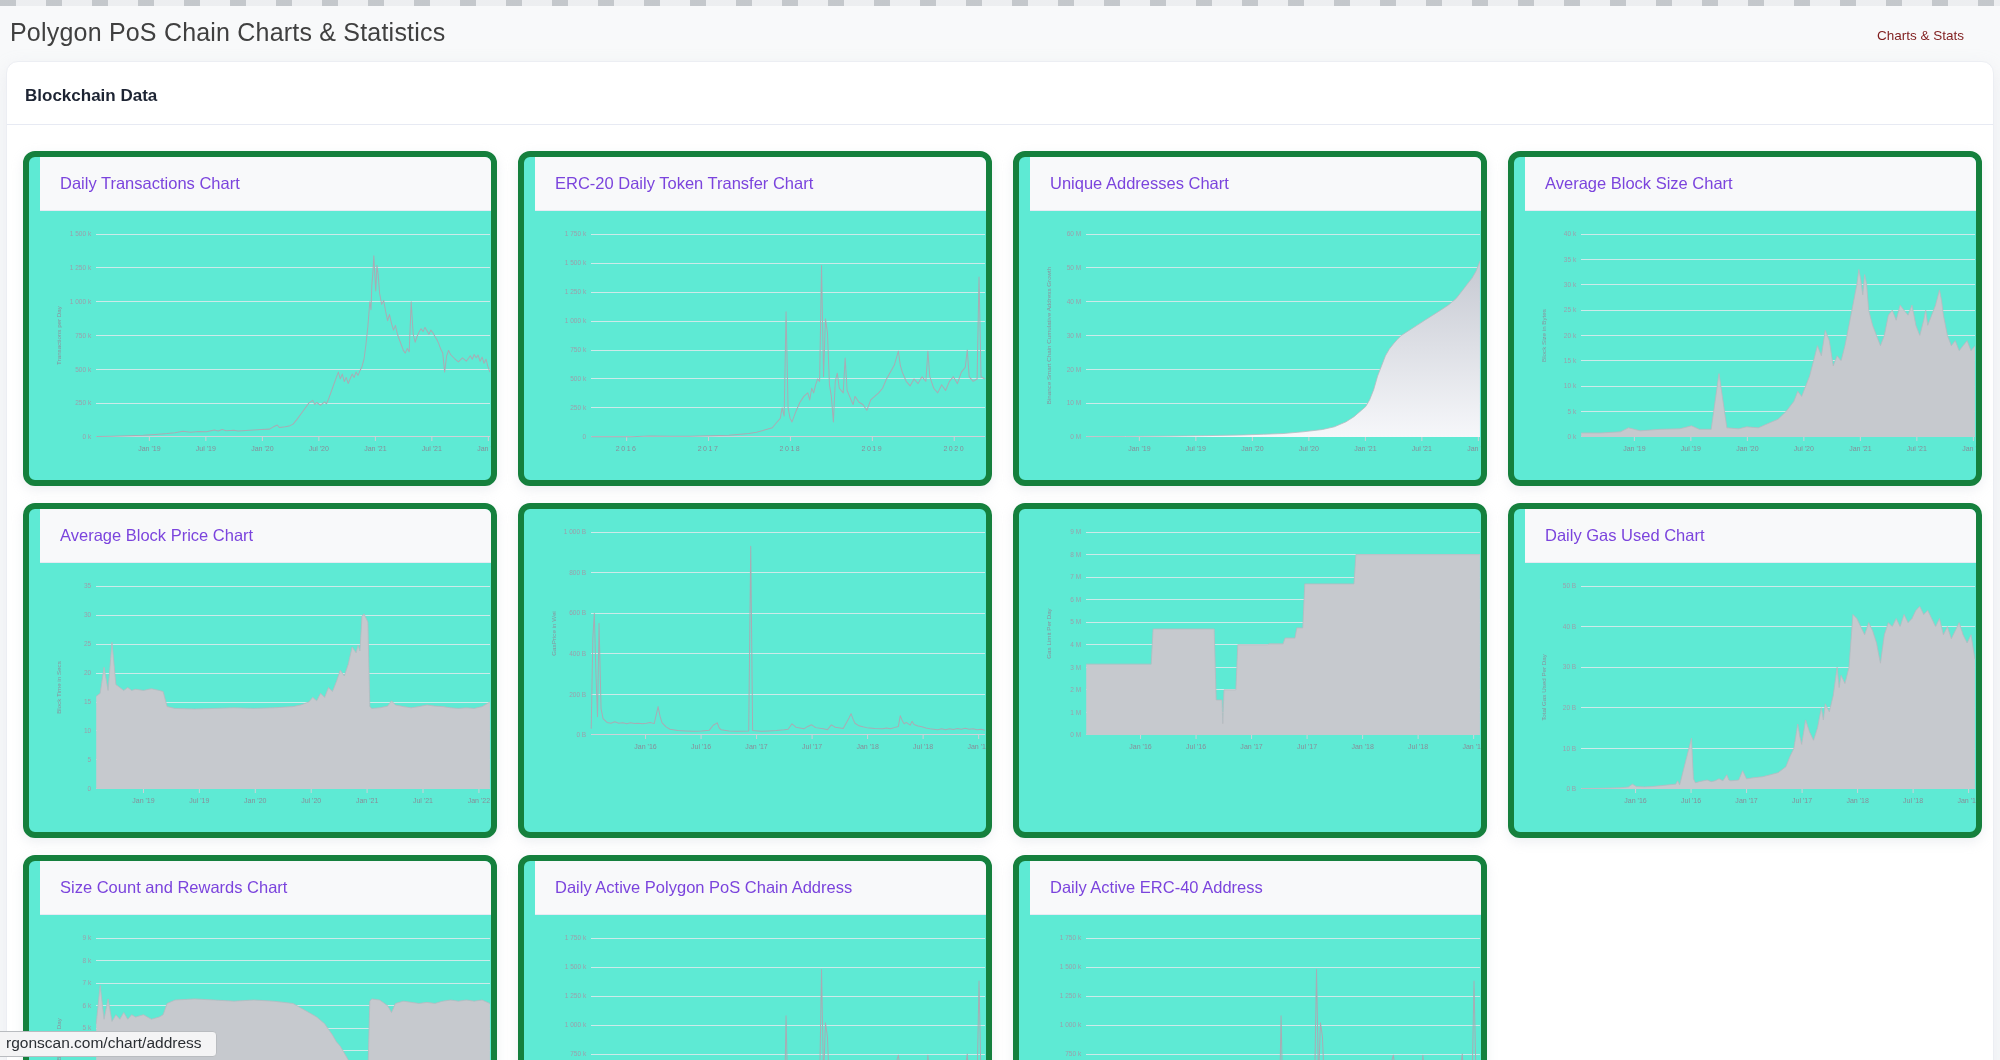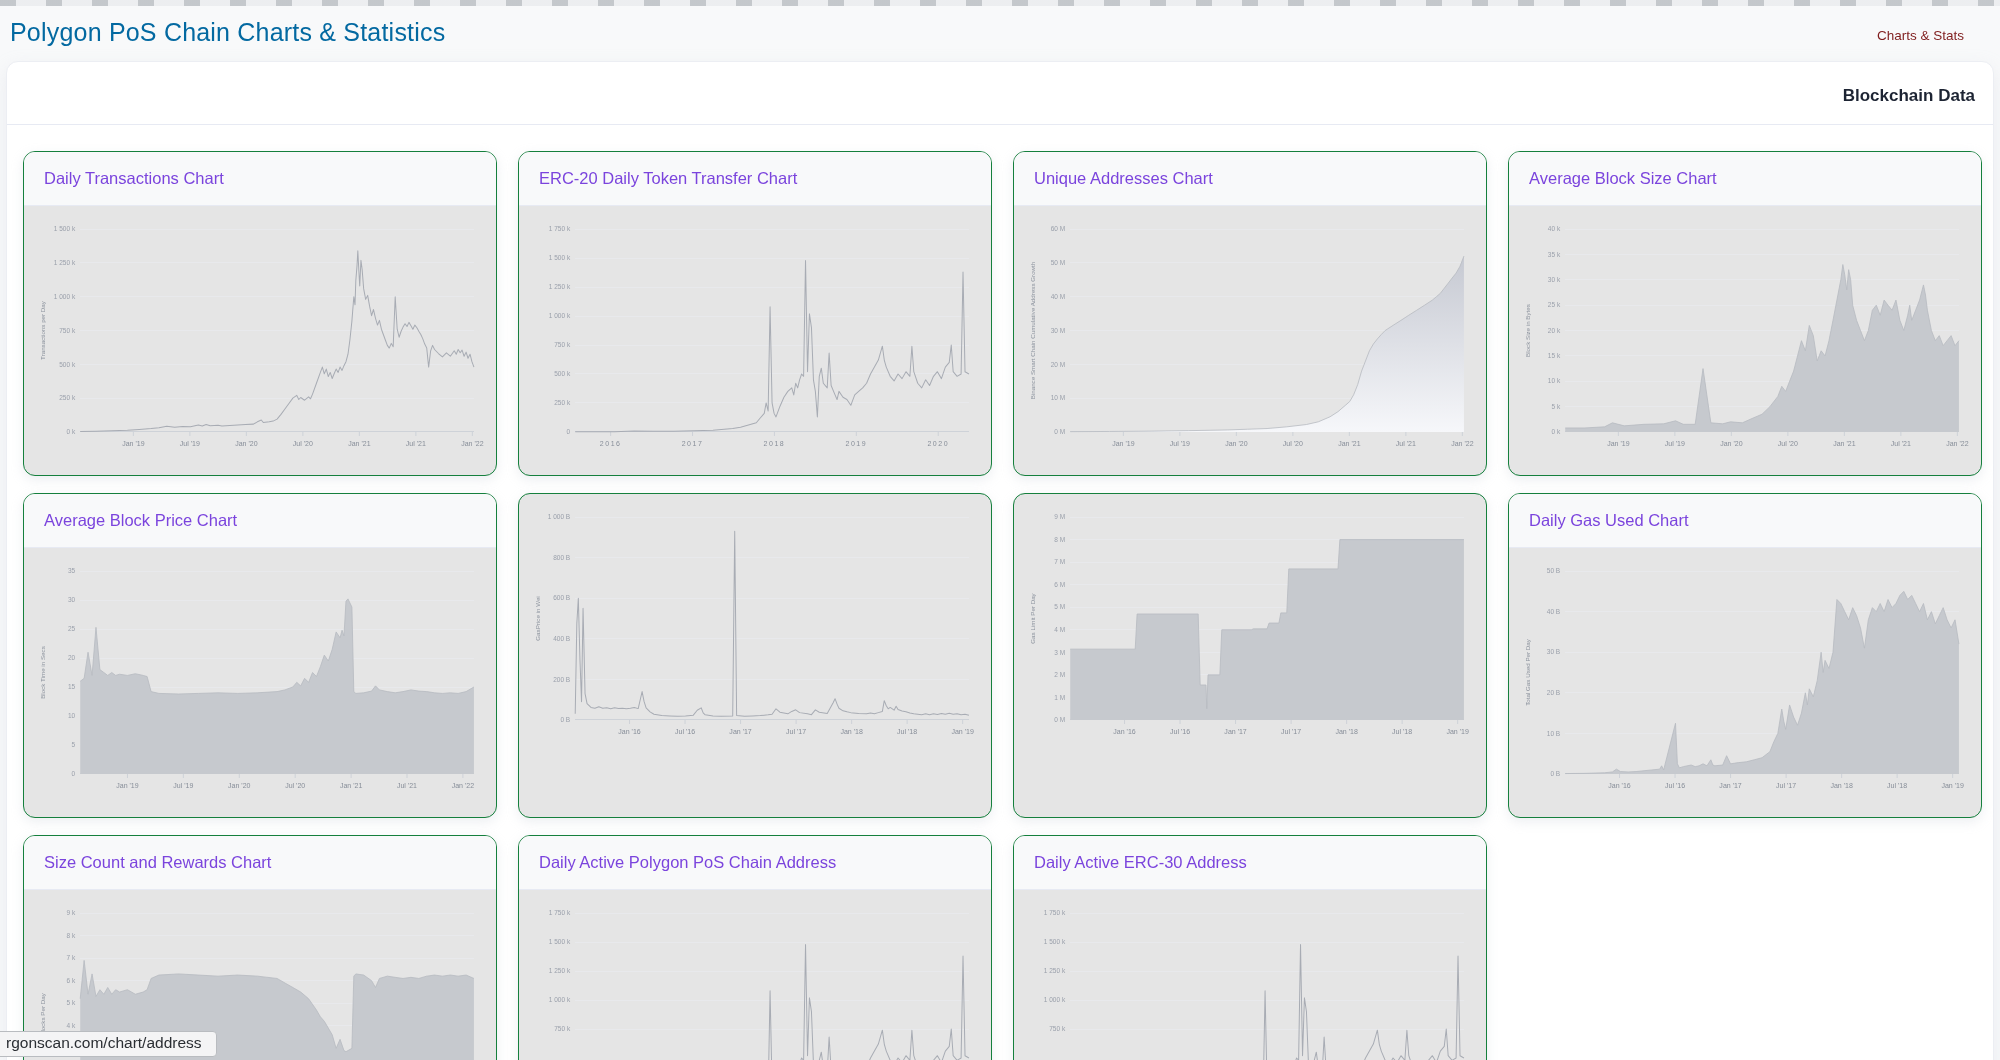--- a/index.html
+++ b/index.html
@@ -1,29 +1,29 @@
 <!DOCTYPE html>
 <html><head>
 <meta charset="utf-8">
 <style>
   html,body{margin:0;padding:0;width:2000px;height:1060px;overflow:hidden;
     background:#f8f9fa;font-family:"Liberation Sans",sans-serif;}
   .top-strip{height:6px;width:100%;
     background:repeating-linear-gradient(90deg,#9aa0a6 0 16px,#e3e5e8 16px 46px);
     opacity:.55;}
   .page-header{position:relative;padding:12px 10px 14px 10px;}
-  .page-title{font-size:25px;font-weight:500;color:#0369a1;margin:0;letter-spacing:.2px;}
+  .page-title{font-size:25px;font-weight:500;color:#404040;margin:0;letter-spacing:.2px;}
   .breadcrumb{position:absolute;right:36px;top:22px;font-size:13.5px;color:#7f1d1d;}
   .section{margin:0 6px;background:#fff;border:1px solid #eceef3;border-radius:12px;
     box-shadow:0 6px 18px rgba(190,197,209,.22);min-height:1200px;}
-  .section-header{padding:24px 18px 18px 18px;border-bottom:1px solid #e7eaf3;text-align:right;}
+  .section-header{padding:24px 18px 18px 18px;border-bottom:1px solid #e7eaf3;}
   .section-title{font-size:17px;font-weight:700;color:#1d2433;margin:0;}
   .grid{display:grid;grid-template-columns:repeat(4,474px);gap:17px 21px;padding:26px 16px 16px 16px;}
-  .card{background:#e5e5e5;border:1px solid #15803d;border-radius:12px;overflow:hidden;
-    box-shadow:0 4px 12px rgba(190,197,209,.28);height:323px;}
+  .card{background:#5eead4;border:6px solid #15803d;border-radius:12px;overflow:hidden;
+    box-shadow:0 4px 12px rgba(190,197,209,.28);height:323px;padding-left:11px;}
   .card-header{background:#f8f9fa;border-bottom:1px solid #e7eaf3;padding:17px 20px;}
   .card-title{font-size:16.5px;color:#7b44dd;text-decoration:none;cursor:pointer;}
   .card-body{padding:7px 10px;}
   svg{display:block;width:452px;height:auto;}
   .status-tooltip{position:fixed;left:-5px;bottom:3px;background:#f4f4f5;
     border:1px solid #b9bcc0;border-radius:0 4px 4px 0;padding:2px 14px 4px 10px;
     font-size:15.5px;color:#2a2e33;z-index:50;}
   .svg-xlabel{letter-spacing:0;}
   .svg-xlabel.spaced{letter-spacing:1.5px;}
 </style>
@@ -423,21 +423,21 @@
             <line x1="46" x2="438" y1="131.42857142857142" y2="131.42857142857142" stroke="#e9eaee" stroke-width="0.8" shape-rendering="crispEdges"></line>
             <text x="41" y="133.6285714285714" text-anchor="end" font-size="6.5" font-family="Liberation Sans, sans-serif" fill="#9aa0ab">750 k</text>
             <line x1="46" x2="438" y1="218" y2="218" stroke="#ced2d8" stroke-width="1" shape-rendering="crispEdges"></line>
             <path d="M46.0 217.8L85.2 217.7L104.8 217.1L124.4 217.4L144.0 217.3L163.6 216.8L183.2 216.3L202.8 214.5L210.6 213.4L218.5 211.1L226.3 208.8L230.2 204.1L234.2 199.5L236.1 189.1L238.1 197.2L240.0 93.3L242.0 189.1L244.0 199.5L245.9 203.0L249.8 192.6L253.8 183.4L257.7 177.6L261.6 174.1L263.6 181.1L265.5 169.5L267.5 174.1L269.4 166.1L271.4 160.3L273.4 162.6L275.3 47.2L277.3 158.0L279.2 100.3L281.2 114.1L283.2 166.1L285.1 177.6L287.1 203.0L289.0 162.6L291.0 154.5L293.0 169.5L296.9 174.1L298.8 139.5L300.8 171.8L304.7 181.1L306.7 185.7L308.6 177.6L312.6 183.4L316.5 185.7L320.4 191.5L324.3 181.1L328.2 177.6L332.2 174.1L336.1 169.5L340.0 160.3L343.9 153.4L347.8 146.4L349.8 139.5L351.8 132.6L353.7 146.4L355.7 153.4L359.6 162.6L363.5 167.2L367.4 160.3L371.4 164.9L375.3 158.0L379.2 162.6L381.2 132.6L383.1 158.0L387.0 169.5L391.0 174.1L394.9 166.1L398.8 171.8L402.7 162.6L406.6 158.0L410.6 164.9L414.5 153.4L418.4 148.7L420.4 131.4L422.3 158.0L426.2 162.6L430.2 160.3L432.1 58.7L434.1 158.0L438.0 160.3" fill="none" stroke="#a8acb4" stroke-width="1" stroke-linejoin="round"></path>
           </svg>
     </div>
   </div>
 
   <div class="card">
     <div class="card-header">
-      <a class="card-title" href="#">Daily Active ERC-30 Address</a>
+      <a class="card-title" href="#">Daily Active ERC-40 Address</a>
     </div>
     <div class="card-body">
       <svg viewBox="0 0 450 252">
             <line x1="46" x2="438" y1="16" y2="16" stroke="#e9eaee" stroke-width="0.8" shape-rendering="crispEdges"></line>
             <text x="41" y="18.2" text-anchor="end" font-size="6.5" font-family="Liberation Sans, sans-serif" fill="#9aa0ab">1 750 k</text>
             <line x1="46" x2="438" y1="44.857142857142854" y2="44.857142857142854" stroke="#e9eaee" stroke-width="0.8" shape-rendering="crispEdges"></line>
             <text x="41" y="47.05714285714286" text-anchor="end" font-size="6.5" font-family="Liberation Sans, sans-serif" fill="#9aa0ab">1 500 k</text>
             <line x1="46" x2="438" y1="73.71428571428571" y2="73.71428571428571" stroke="#e9eaee" stroke-width="0.8" shape-rendering="crispEdges"></line>
             <text x="41" y="75.91428571428571" text-anchor="end" font-size="6.5" font-family="Liberation Sans, sans-serif" fill="#9aa0ab">1 250 k</text>
             <line x1="46" x2="438" y1="102.57142857142857" y2="102.57142857142857" stroke="#e9eaee" stroke-width="0.8" shape-rendering="crispEdges"></line>

